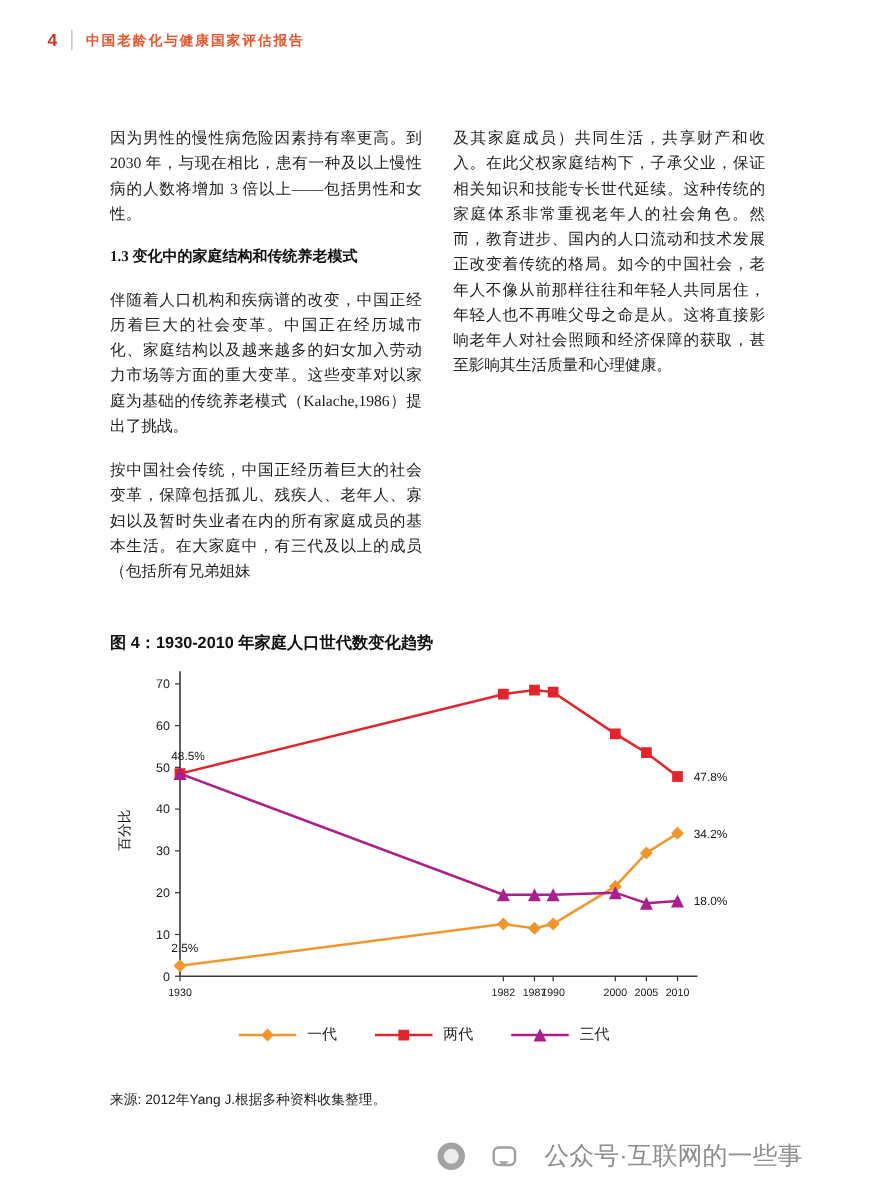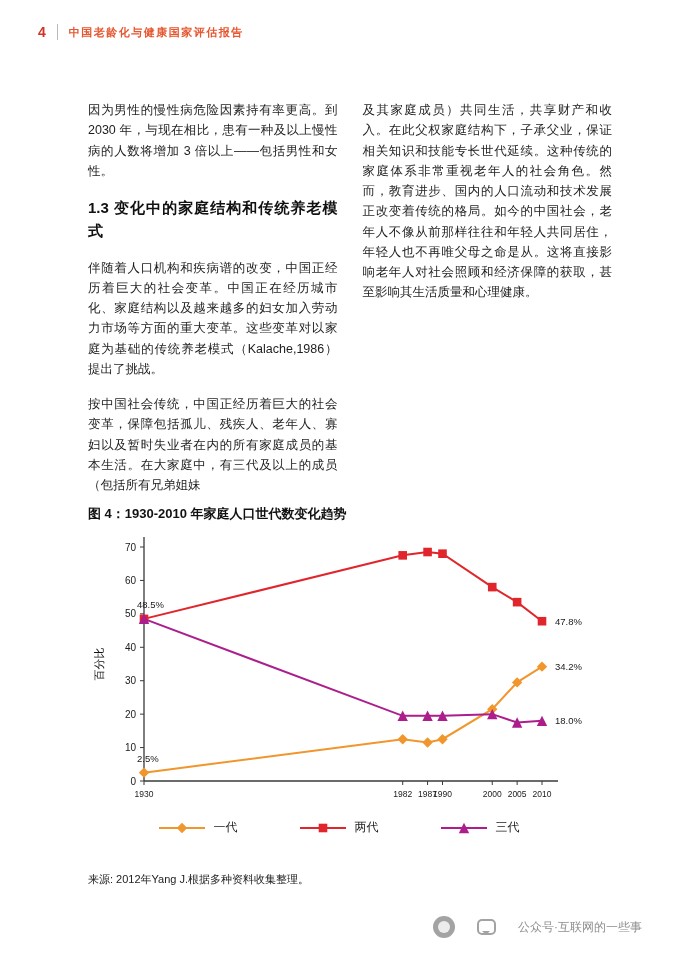--- a/index.html
+++ b/index.html
@@ -17,43 +17,43 @@
   .page-header {
     position:absolute; top:24px; left:38px;
     display:flex; align-items:center; gap:11px;
   }
   .page-num { color:#d03425; font-size:14px; font-weight:bold; }
   .header-divider { width:1px; height:16px; background:#b9b9b9; }
   .report-title { color:#e6562f; font-size:11px; letter-spacing:1.5px; font-weight:bold; }
 
   .columns {
     position:absolute; top:100px; left:88px; width:524px;
-    display:flex; gap:25px;
+    display:flex; gap:25px;font-family:Liberation Serif, serif;
   }
   .col { flex:1; font-size:12.5px; line-height:1.62; text-align:justify; color:#1e1e1e; }
   .col p { margin-bottom:15px; }
   .section-heading {
-    font-size:15px; font-weight:bold; line-height:1.55;
+    font-size:12px; font-weight:bold; line-height:1.55;
     margin:6px 0 15px 0; color:#111;
   }
 
   .figure { position:absolute; top:505px; left:88px; width:530px; }
   .figure-title { font-size:13px; font-weight:bold; color:#111; margin-bottom:0; }
   #chart-svg { width:520px; height:292px; display:block; }
   .chart-legend {
-    display:flex; justify-content:center; gap:60px;
+    display:flex; justify-content:center; gap:28px;
     margin-top:4px; width:500px;
   }
   .legend-item { display:flex; align-items:center; gap:7px; font-size:12px; color:#222; }
   .figure-source { font-size:11px; color:#222; margin-top:36px; font-weight:normal; }
 
   .watermark {
     position:absolute; right:58px; bottom:20px;
     display:flex; align-items:center; gap:22px;
-    color:#8e8e8e; font-size:12px;
+    color:#8e8e8e; font-size:20px;
   }
   .wm-logo {
     width:22px; height:22px; border-radius:50%;
     background:#a3a3a3; position:relative; display:inline-block;
   }
   .wm-logo::after {
     content:''; position:absolute; left:5px; top:5px; right:5px; bottom:5px;
     border-radius:50%; background:#ececec;
   }
   .wm-bubble {

